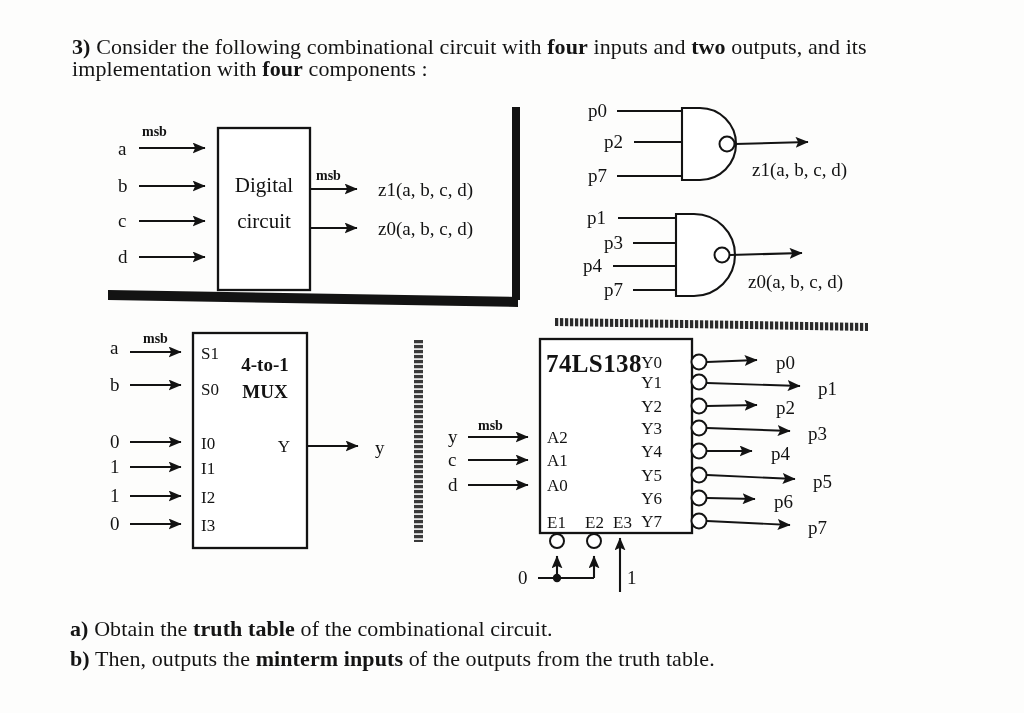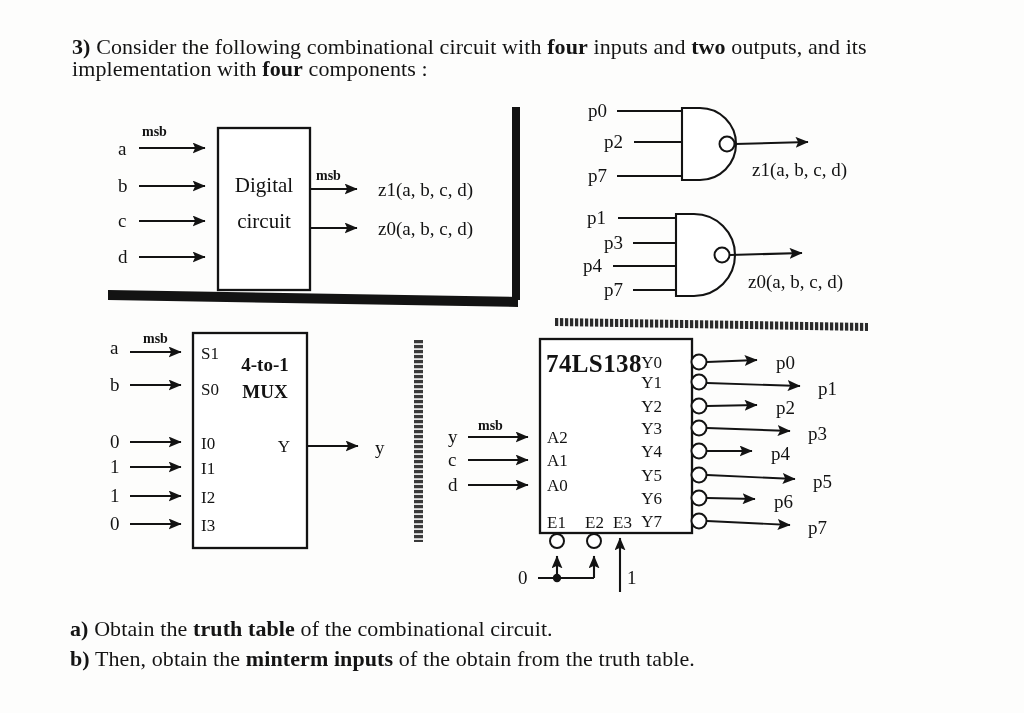--- a/index.html
+++ b/index.html
@@ -52,21 +52,21 @@
 </style>
 </head>
 <body>
 
 <div id="page">
 
   <div class="prose" id="q-intro"><b>3)</b><span> Consider the following combinational circuit with </span><b>four</b><span> inputs and </span><b>two</b><span> outputs, and its implementation with </span><b>four</b><span> components :</span></div>
 
   <div class="prose" id="q-a"><b>a)</b><span> Obtain the </span><b>truth table</b><span> of the combinational circuit.</span></div>
 
-  <div class="prose" id="q-b"><b>b)</b><span> Then, obtain the </span><b>minterm inputs</b><span> of the obtain from the truth table.</span></div>
+  <div class="prose" id="q-b"><b>b)</b><span> Then, outputs the </span><b>minterm inputs</b><span> of the outputs from the truth table.</span></div>
 
   <svg width="1024" height="713" viewBox="0 0 1024 713">
     <defs>
       <marker id="ah" markerWidth="13" markerHeight="11" refX="12.4" refY="5.5" orient="auto" markerUnits="userSpaceOnUse">
         <path d="M0,0 L13,5.5 L0,11 L2.6,5.5 Z" class="arrowhead"></path>
       </marker>
       <marker id="ahu" markerWidth="13" markerHeight="12" refX="6" refY="1" orient="auto" markerUnits="userSpaceOnUse">
         <path d="M0,0 L13,5.5 L0,11 L2.6,5.5 Z" class="arrowhead"></path>
       </marker>
       <pattern id="stripes-h" width="5" height="10" patternUnits="userSpaceOnUse">

